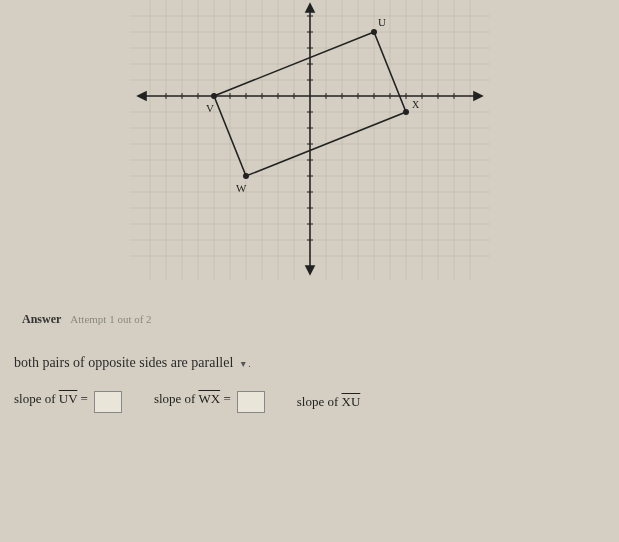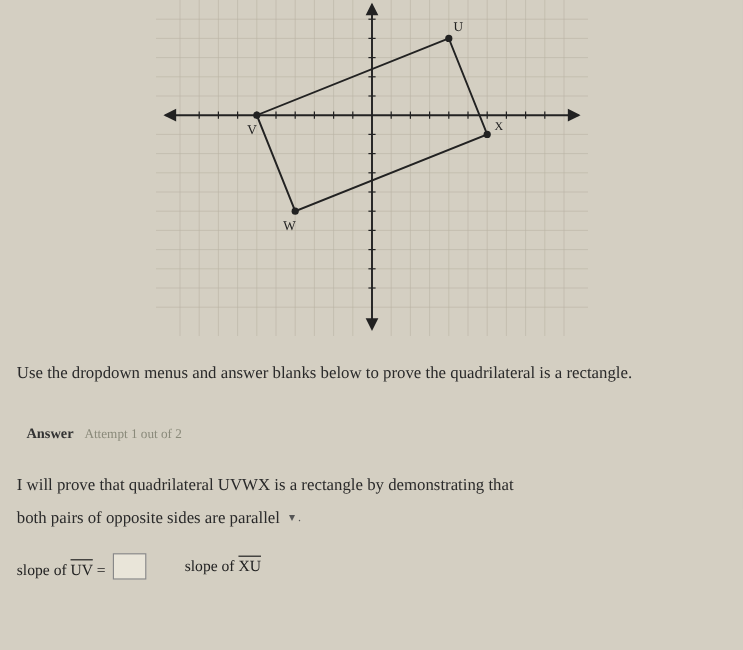--- a/index.html
+++ b/index.html
@@ -67,21 +67,21 @@
     }
     .slopes-row {
       margin: 14px 0 0 6px;
       font-size: 13px;
       color: #222;
       display: flex;
       gap: 32px;
       align-items: center;
       white-space: nowrap;
     }
-    .slope-item { display: flex; align-items: flex-end; gap: 6px; }
+    .slope-item { display: flex; align-items: flex-start; gap: 6px; }
     .overline {
       text-decoration: overline;
       text-decoration-thickness: 1px;
     }
     .blank {
       border: 1px solid #888;
       width: 28px;
       height: 22px;
       background: #e9e5d9;
       display: inline-block;
@@ -184,38 +184,40 @@
           <circle cx="116" cy="176" r="3" fill="#222"></circle>
           <circle cx="276" cy="112" r="3" fill="#222"></circle>
         <text x="248" y="26" font-size="11" fill="#222" font-family="Georgia">U</text>
         <text x="76" y="112" font-size="11" fill="#222" font-family="Georgia">V</text>
         <text x="106" y="192" font-size="11" fill="#222" font-family="Georgia">W</text>
         <text x="282" y="108" font-size="10" fill="#222" font-family="Georgia">X</text>
       </svg>
     </div>
   </div>
 
-  <div class="instruction">Use the dropdown menus and answer blanks below to prove the quadrilateral is a rectangle.</div>
 
   <div class="answer-row">
     <span class="ans">Answer</span>
     <span class="attempt">Attempt 1 out of 2</span>
   </div>
 
   <div class="proof">
-    <div>I will prove that quadrilateral UVWX is a rectangle by demonstrating that</div>
     <div>
       <span class="dropdown-text">both pairs of opposite sides are parallel</span>
       <span class="chev">▾ .</span>
     </div>
   </div>
 
   <div class="slopes-row">
     <div class="slope-item">
       <span><span>slope of </span><span class="overline">UV</span><span> =</span></span>
       <span class="blank"></span>
     </div>
     <div class="slope-item">
+      <span><span>slope of </span><span class="overline">WX</span><span> =</span></span>
+      <span class="blank"></span>
+    </div>
+    <div class="slope-item">
       <span><span>slope of </span><span class="overline">XU</span></span>
     </div>
   </div>
 
 </div>
 
 </body></html>

